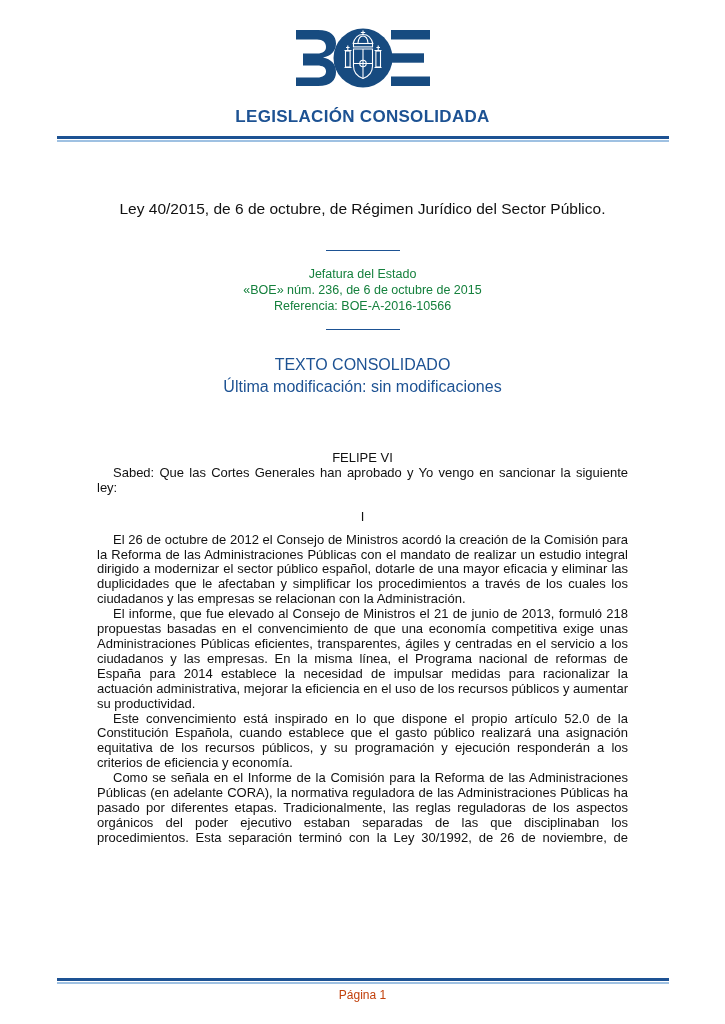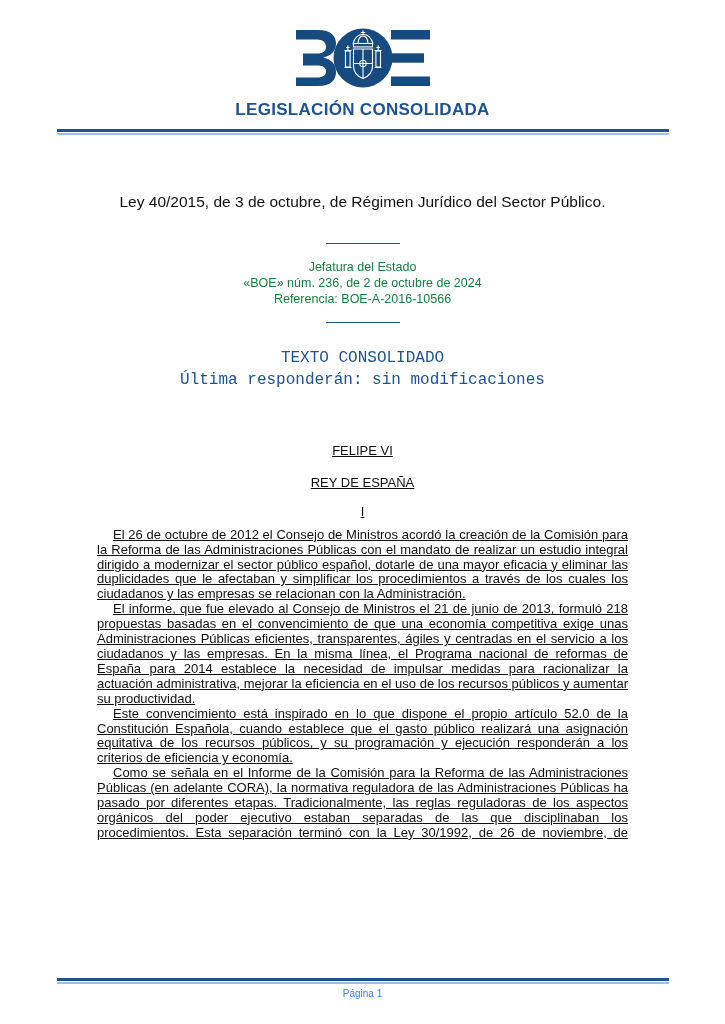--- a/index.html
+++ b/index.html
@@ -8,21 +8,21 @@
     width:725px; height:1024px;
     margin:0 auto;
     background:#ffffff;
     font-family:"Liberation Sans", sans-serif;
     overflow:hidden;
   }
   
   .logo-wrap { padding-top:28px; text-align:center; }
   .logo { width:136px; height:60px; display:inline-block; }
   .banner {
-    margin-top:8px;
+    margin-top:15px;
     text-align:center;
     font-size:17px; font-weight:700; letter-spacing:.3px;
     color:#1d5293;
   }
   .rule-double { width:612px; margin:9px auto 0; }
   .rule-double .dark  { height:3px; background:#1d5293; }
   .rule-double .light { height:2px; background:#9fc1e2; margin-top:1px; }
 
   
   .doc-title {
@@ -31,36 +31,36 @@
     text-align:justify; text-align-last:center;
   }
 
   
   .meta { margin-top:30px; text-align:center; color:#15803d; font-size:12.5px; line-height:16px; }
   .mini-rule { width:74px; height:1px; background:#1d5293; margin:0 auto; }
   .mini-rule.top { margin-bottom:15px; }
   .mini-rule.bottom { margin-top:15px; }
 
   
-  .consolidated { margin-top:24px; text-align:center; color:#1d5293; font-size:16px; line-height:22px;font-family:Liberation Mono, monospace; }
+  .consolidated { margin-top:24px; text-align:center; color:#1d5293; font-size:16px; line-height:22px; }
 
   
-  .body-text { width:531px; margin:0 auto; font-size:13px; line-height:14.9px; color:#111;text-decoration:underline; }
+  .body-text { width:531px; margin:0 auto; font-size:13px; line-height:14.9px; color:#111; }
   .body-text p { margin:0; text-align:justify; text-indent:16px; }
   .center { text-align:center !important; text-indent:0 !important; }
   .h-felipe { margin-top:53px !important; }
   .h-rey    { margin-top:17px !important; }
   .intro-first { margin-top:8px !important; }
   .preamble-h { margin-top:16px !important; }
   .preamble-i { margin-top:14px !important; margin-bottom:8px !important; }
   p.continues { text-align-last:justify; }
 
   
   .footer { position:absolute; left:0; right:0; bottom:0; height:55px; }
-  .page-num { margin-top:4px; text-align:center; color:#3b82f6; font-size:10px; }
+  .page-num { margin-top:4px; text-align:center; color:#c2410c; font-size:12px; }
 </style>
 </head>
 <body>
 
 <div class="sheet">
 
   <div class="logo-wrap">
     <svg class="logo" viewBox="0 0 136 60" xmlns="http://www.w3.org/2000/svg" aria-hidden="true">
 
       <g fill="#174b80">
@@ -95,39 +95,39 @@
         <rect x="96" y="48.5" width="39" height="9.5"></rect>
       </g>
     </svg>
     <div class="banner">LEGISLACIÓN CONSOLIDADA</div>
     <div class="rule-double">
       <div class="dark"></div>
       <div class="light"></div>
     </div>
   </div>
 
-  <div class="doc-title">Ley 40/2015, de 3 de octubre, de Régimen Jurídico del Sector Público.</div>
+  <div class="doc-title">Ley 40/2015, de 6 de octubre, de Régimen Jurídico del Sector Público.</div>
 
   <div class="meta">
     <div class="mini-rule top"></div>
     <div>Jefatura del Estado</div>
-    <div>«BOE» núm. 236, de 2 de octubre de 2024</div>
+    <div>«BOE» núm. 236, de 6 de octubre de 2015</div>
     <div>Referencia: BOE-A-2016-10566</div>
     <div class="mini-rule bottom"></div>
   </div>
 
   <div class="consolidated">
     <div>TEXTO CONSOLIDADO</div>
-    <div>Última responderán: sin modificaciones</div>
+    <div>Última modificación: sin modificaciones</div>
   </div>
 
   <div class="body-text">
     <p class="center h-felipe">FELIPE VI</p>
-    <p class="center h-rey">REY DE ESPAÑA</p>
 
+    <p>Sabed: Que las Cortes Generales han aprobado y Yo vengo en sancionar la siguiente ley:</p>
 
     <p class="center preamble-i">I</p>
 
     <p>El 26 de octubre de 2012 el Consejo de Ministros acordó la creación de la Comisión para la Reforma de las Administraciones Públicas con el mandato de realizar un estudio integral dirigido a modernizar el sector público español, dotarle de una mayor eficacia y eliminar las duplicidades que le afectaban y simplificar los procedimientos a través de los cuales los ciudadanos y las empresas se relacionan con la Administración.</p>
     <p>El informe, que fue elevado al Consejo de Ministros el 21 de junio de 2013, formuló 218 propuestas basadas en el convencimiento de que una economía competitiva exige unas Administraciones Públicas eficientes, transparentes, ágiles y centradas en el servicio a los ciudadanos y las empresas. En la misma línea, el Programa nacional de reformas de España para 2014 establece la necesidad de impulsar medidas para racionalizar la actuación administrativa, mejorar la eficiencia en el uso de los recursos públicos y aumentar su productividad.</p>
     <p>Este convencimiento está inspirado en lo que dispone el propio artículo 52.0 de la Constitución Española, cuando establece que el gasto público realizará una asignación equitativa de los recursos públicos, y su programación y ejecución responderán a los criterios de eficiencia y economía.</p>
     <p class="continues">Como se señala en el Informe de la Comisión para la Reforma de las Administraciones Públicas (en adelante CORA), la normativa reguladora de las Administraciones Públicas ha pasado por diferentes etapas. Tradicionalmente, las reglas reguladoras de los aspectos orgánicos del poder ejecutivo estaban separadas de las que disciplinaban los procedimientos. Esta separación terminó con la Ley 30/1992, de 26 de noviembre, de</p>
   </div>
 
   <div class="footer">

